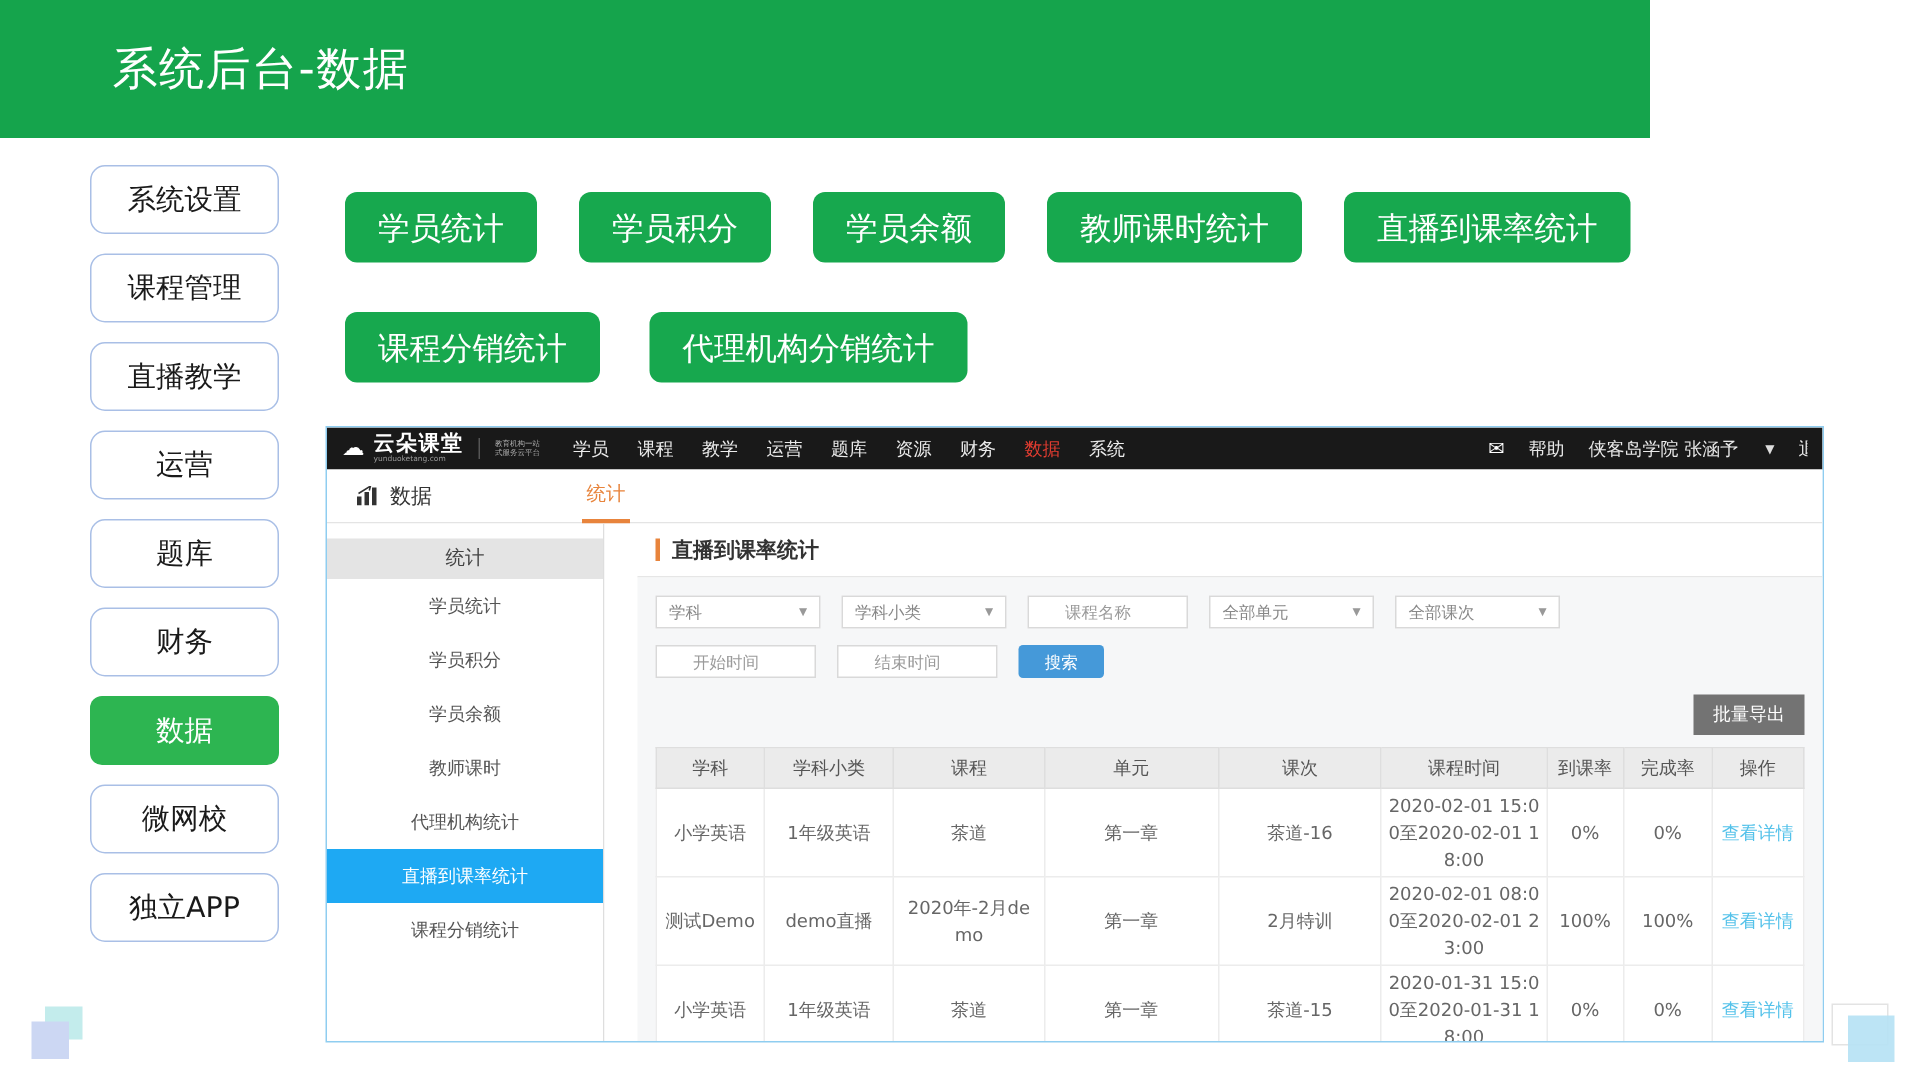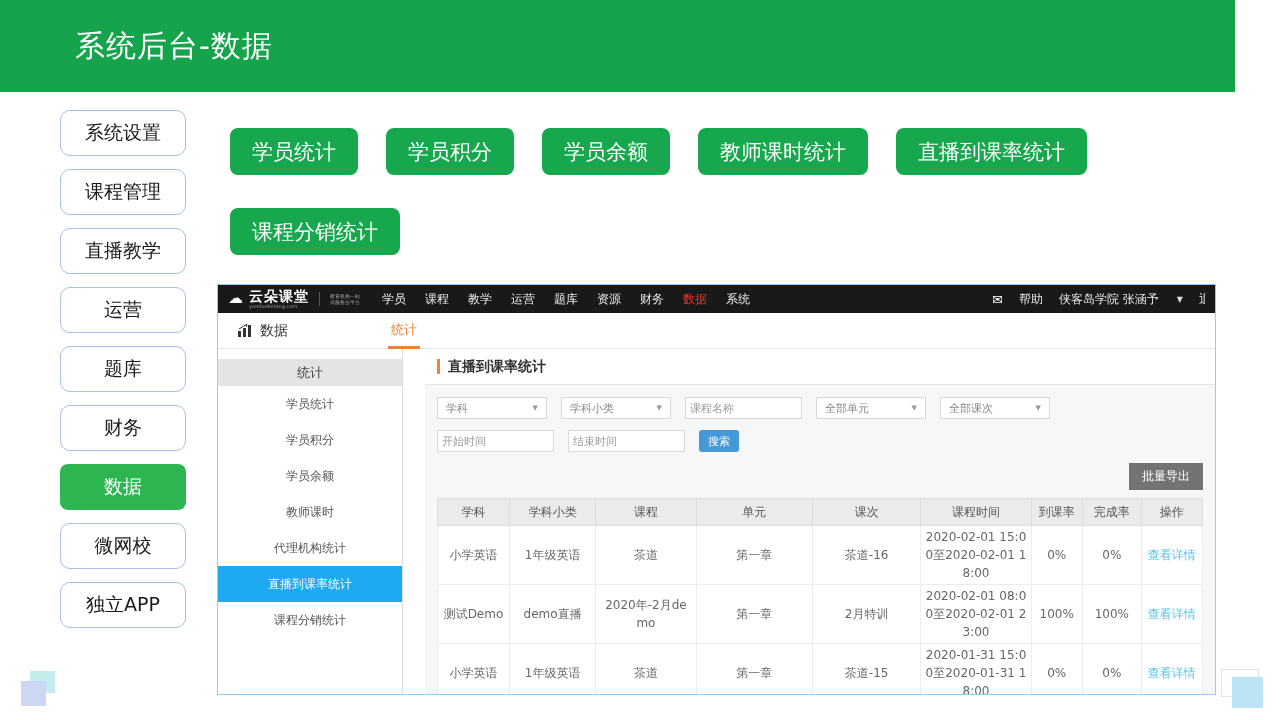--- a/index.html
+++ b/index.html
@@ -1,20 +1,20 @@
 <!DOCTYPE html>
 <html><head>
 <meta charset="utf-8">
 <style>
   * { margin:0; padding:0; box-sizing:border-box; }
   html,body { width:1280px; height:720px; }
   body { font-family:"DejaVu Sans","Liberation Sans",sans-serif; background:#fff; position:relative; overflow:hidden; }
 
   
-  .banner { position:absolute; left:0; top:0; width:1235px; height:92px; background:#15a44c; display:flex; align-items:center; }
+  .banner { position:absolute; left:0; top:0; width:1100px; height:92px; background:#15a44c; display:flex; align-items:center; }
   .banner h1 { color:#fff; font-size:30px; font-weight:500; margin-left:75px; letter-spacing:1px; }
 
   
   .rail { position:absolute; left:60px; top:110px; width:126px; display:flex; flex-direction:column; gap:13px; }
   .rail-btn { height:46px; background:#fff; border:1px solid #a9bfe6; border-radius:10px; font-size:19px; color:#1a1a1a; font-family:inherit; display:flex; align-items:center; justify-content:center; cursor:pointer; }
   .rail-btn.active { background:#2db551; border:none; color:#fff; border-radius:8px; }
 
   
   .quick-row { position:absolute; left:230px; display:flex; gap:28px; }
   .quick-row.r1 { top:128px; }
@@ -56,23 +56,23 @@
 
   .content { flex:1; min-width:0; padding-left:22px; background:#fff; display:flex; flex-direction:column; }
   .content-title { height:36px; flex:none; display:flex; align-items:center; gap:8px; padding-left:12px; border-bottom:1px solid #e6e6e6; }
   .orange-bar { width:3px; height:15px; background:#e8843c; }
   .content-title span.t { font-size:14px; color:#333; font-weight:600; }
 
   .content-grey { flex:1; background:#f6f7f8; padding:12px 12px 0 12px; }
   .filter-row { display:flex; gap:14px; margin-bottom:11px; }
   .sel { width:110px; height:22px; background:#fff; border:1px solid #d9d9d9; display:flex; align-items:center; justify-content:space-between; padding:0 8px; color:#888; font-size:11px; cursor:pointer; }
   .sel .sel-caret { font-size:7px; color:#999; }
-  .inp { width:117px; height:22px; border:1px solid #d9d9d9; padding:0 4px; font-size:11px; font-family:inherit; color:#555; }
+  .inp { width:107px; height:22px; border:1px solid #d9d9d9; padding:0 24px; font-size:11px; font-family:inherit; color:#555; }
   .inp::placeholder { color:#9b9b9b; }
-  .search-btn { width:40px; height:22px; background:#4599d9; color:#fff; border:none; border-radius:3px; font-size:11px; font-family:inherit; cursor:pointer; }
+  .search-btn { width:57px; height:22px; background:#4599d9; color:#fff; border:none; border-radius:3px; font-size:11px; font-family:inherit; cursor:pointer; }
   .export-row { display:flex; justify-content:flex-end; margin:10px 0 8px; }
   .export-btn { background:#737373; color:#fff; border:none; border-radius:0; font-size:12px; font-family:inherit; padding:5px 13px; cursor:pointer; }
 
   table.stat { width:100%; border-collapse:collapse; background:#fff; table-layout:fixed; }
   table.stat th { background:#ebebeb; height:27px; font-weight:normal; color:#555; font-size:12px; border:1px solid #dedede; }
   table.stat td { height:32px; text-align:center; color:#666; font-size:12px; border:1px solid #ececec; padding:2px 4px; word-break:break-all; line-height:1.5; }
   td .detail-link { color:#54c2ea; cursor:pointer; }
 
   
   .sq { position:absolute; }
@@ -104,20 +104,21 @@
 
 <div class="quick-row r1">
   <button class="quick-btn">学员统计</button>
   <button class="quick-btn">学员积分</button>
   <button class="quick-btn">学员余额</button>
   <button class="quick-btn">教师课时统计</button>
   <button class="quick-btn">直播到课率统计</button>
 </div>
 <div class="quick-row r2">
   <button class="quick-btn">课程分销统计</button>
+  <button class="quick-btn">代理机构分销统计</button>
 </div>
 
 <section class="shot">
 
   <div class="topbar">
     <div class="brand">
       <span class="cloud">☁</span>
       <span class="brand-col">
         <span class="brand-name">云朵课堂</span>
         <span class="brand-domain">yunduoketang.com</span>

